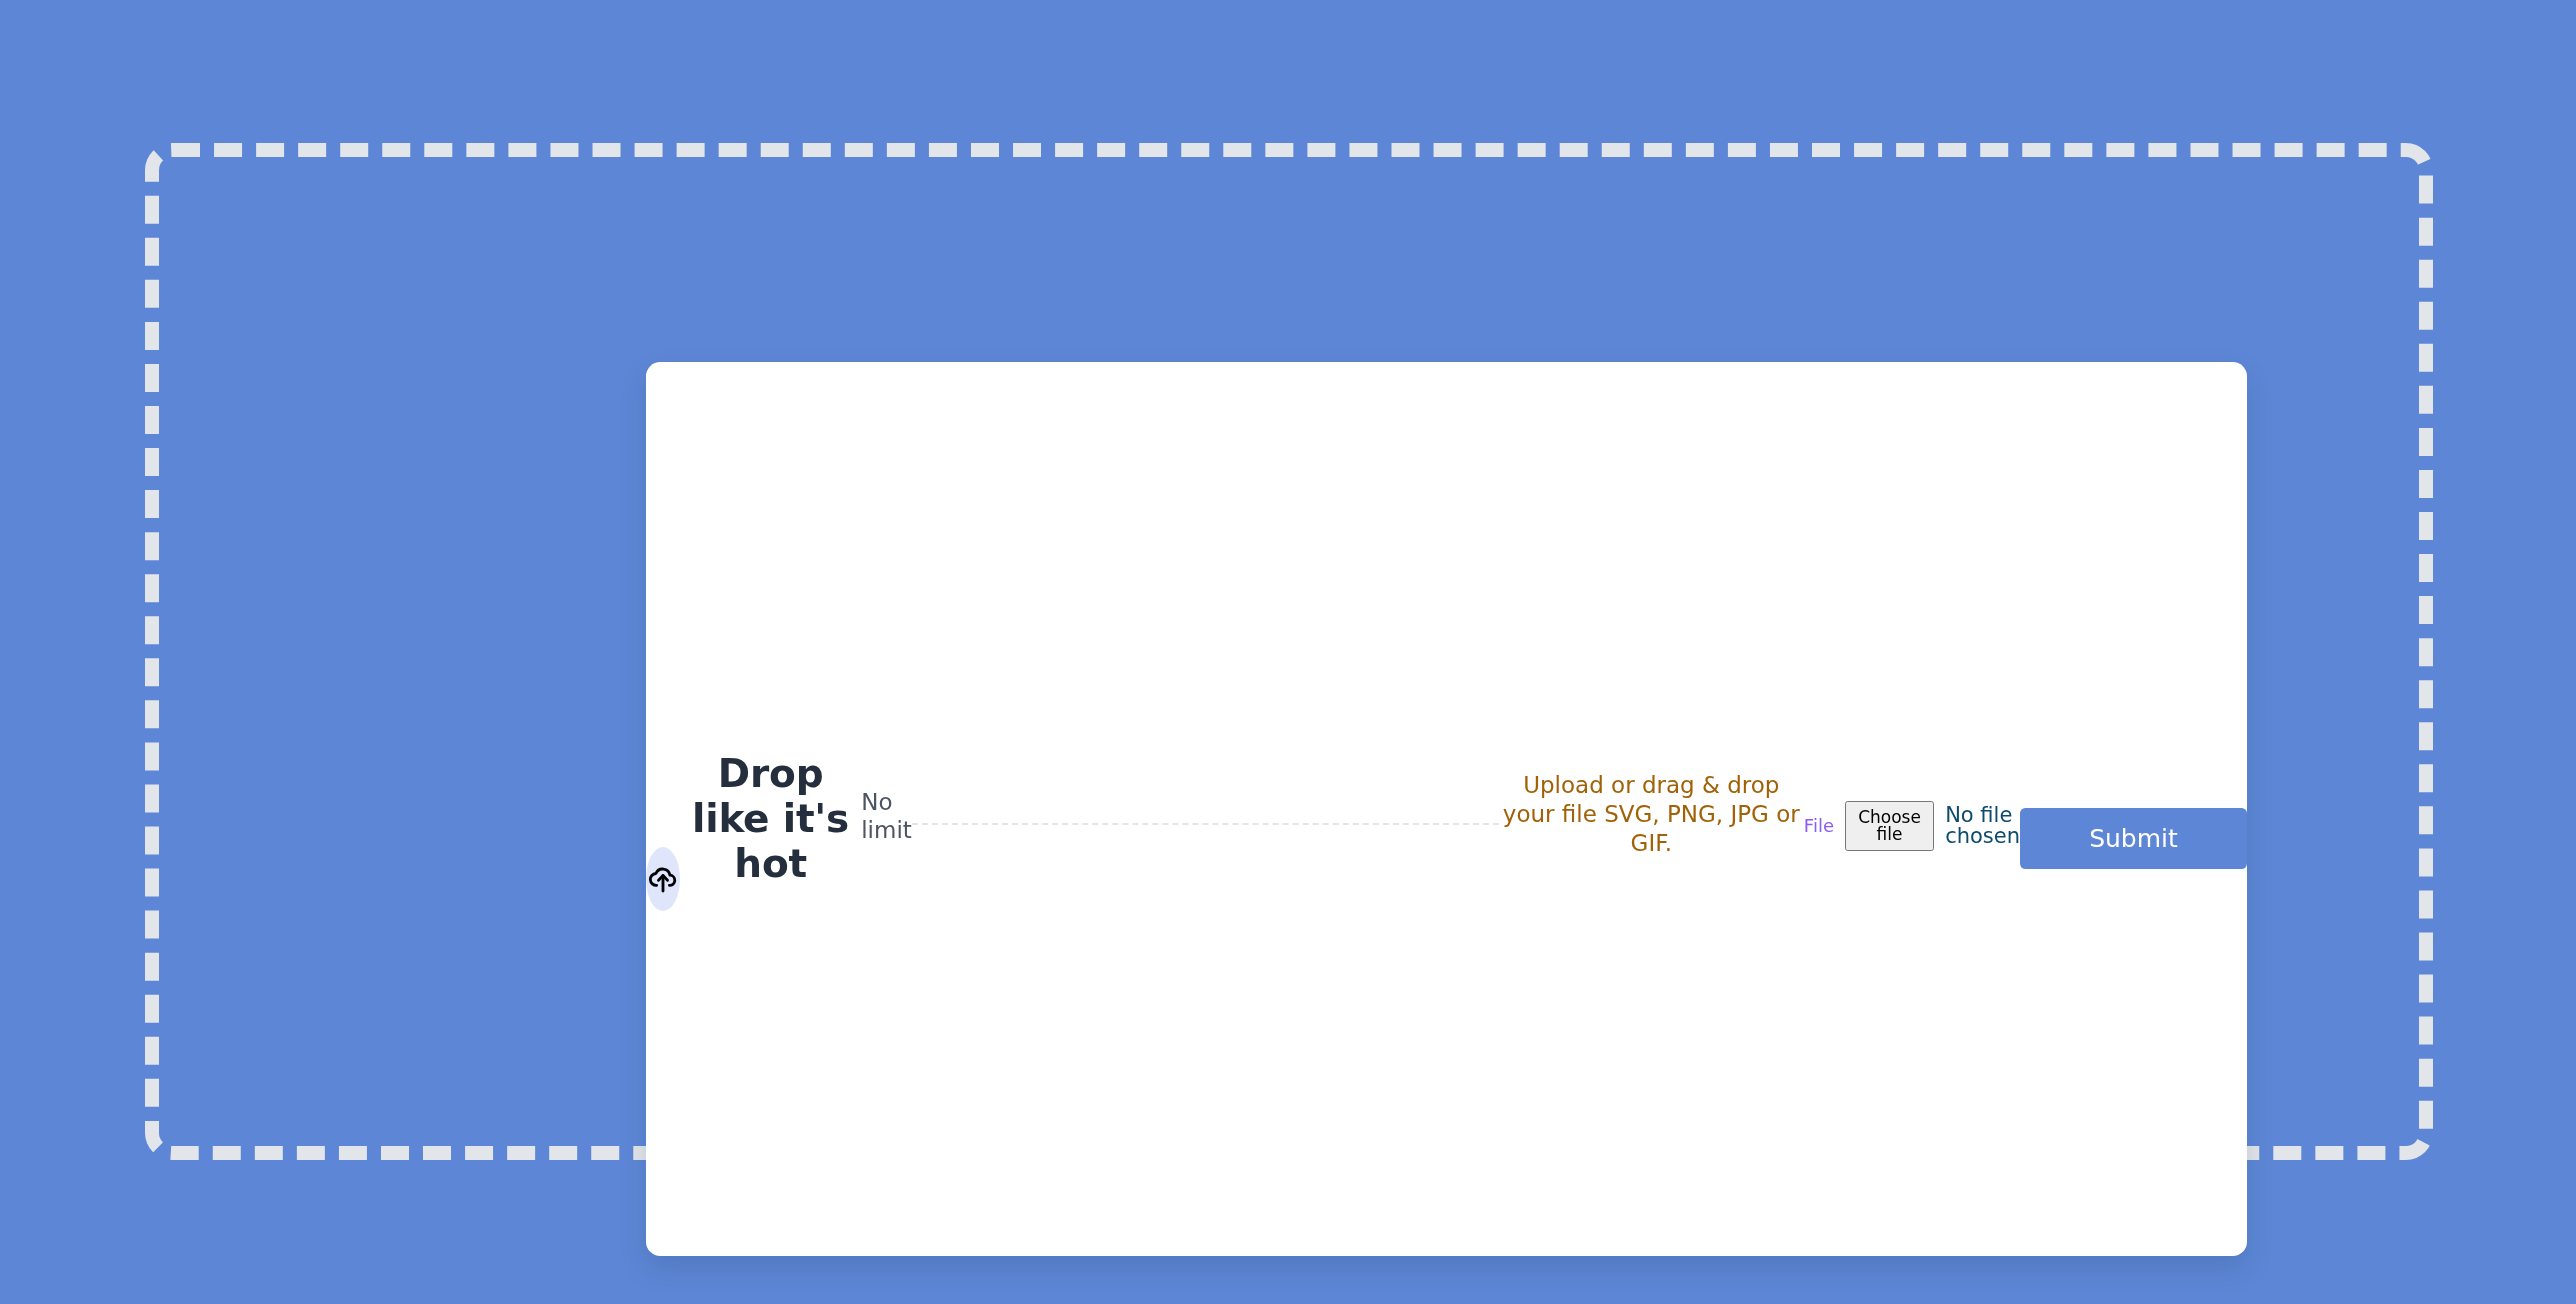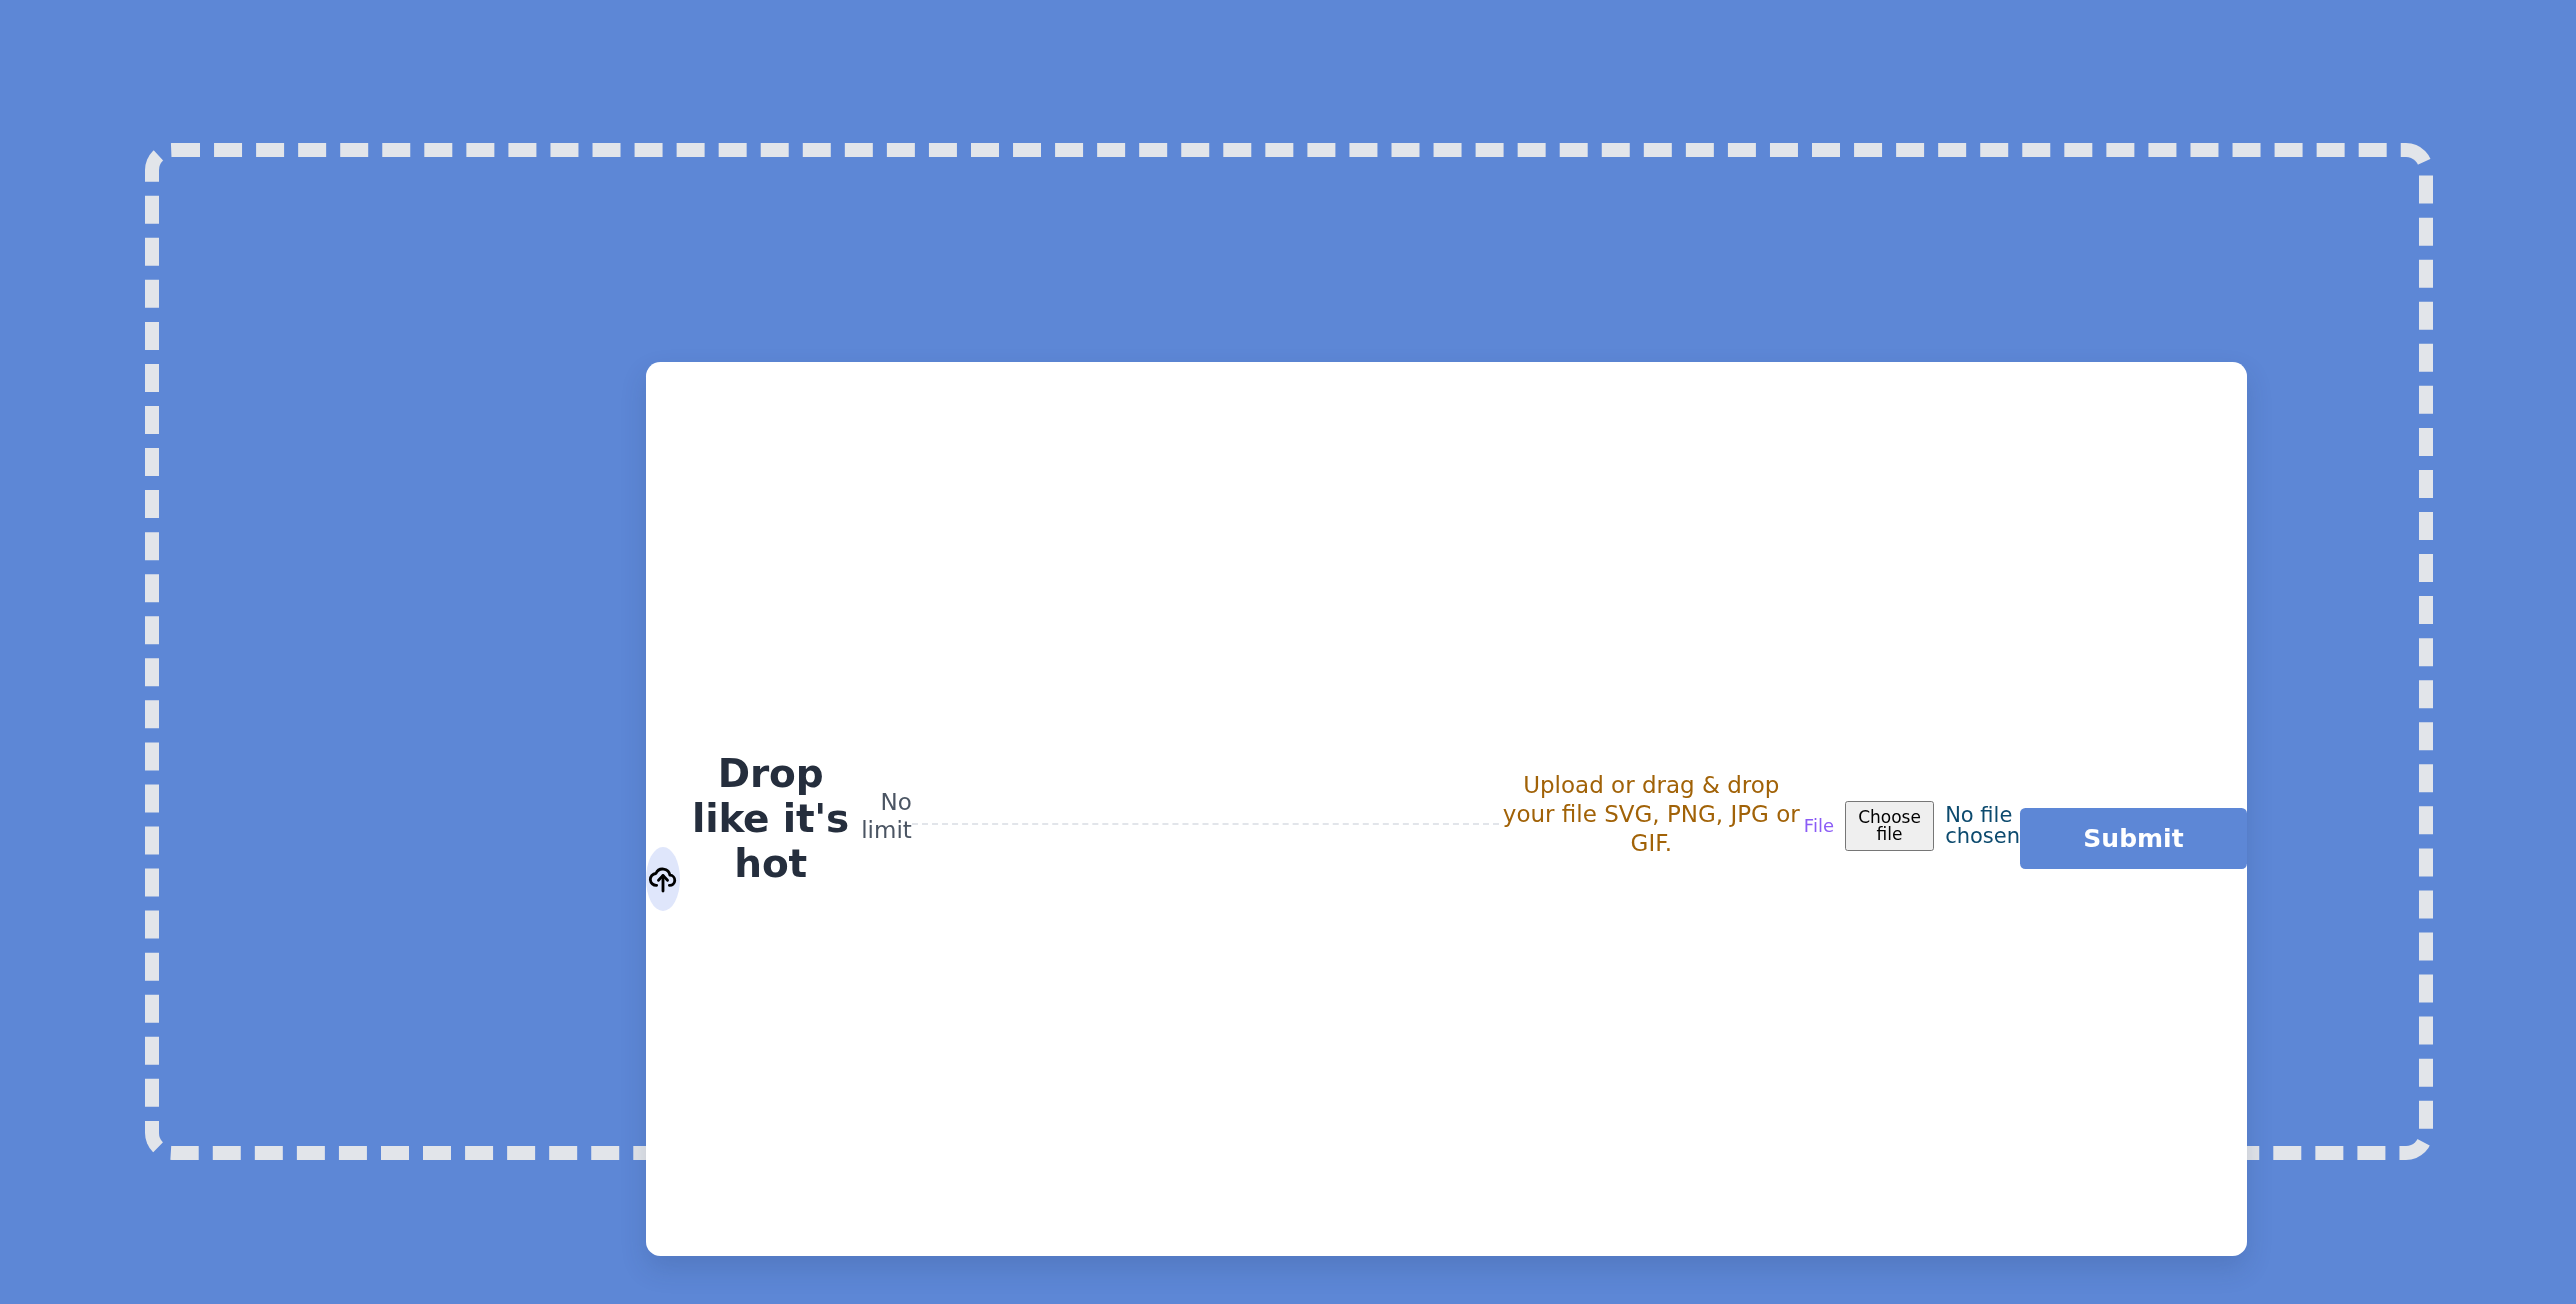--- a/index.html
+++ b/index.html
@@ -68,21 +68,21 @@
     color: #252e3d;
     letter-spacing: -0.2px;
     line-height: 1.15;
     text-align: center;
   }
   .subtitle {
     margin: 16px 0 0 0;
     font-size: 23px;
     font-weight: 400;
     color: #4b5563;
-    text-align: right;
+    text-align: left;
     line-height: 1.2;
   }
 
   
   .divider {
     margin-top: 29px;
     width: 1172px;
     height: 0;
     border-top: 2.7px dashed #e2e5ea;
   }
@@ -131,21 +131,21 @@
     margin-top: 59px;
     background: #5d87d6;
     color: #ffffff;
     border: none;
     border-radius: 5.4px;
     padding: 0 30px;
     height: 61px;
     min-width: 227px;
     font-family: "DejaVu Sans", "Liberation Sans", sans-serif;
     font-size: 25px;
-    font-weight: 700;
+    font-weight: 400;
     cursor: pointer;
     line-height: 61px;
     text-align: center;
   }
 </style>
 </head>
 <body>
 
 <div class="dropzone">
 

